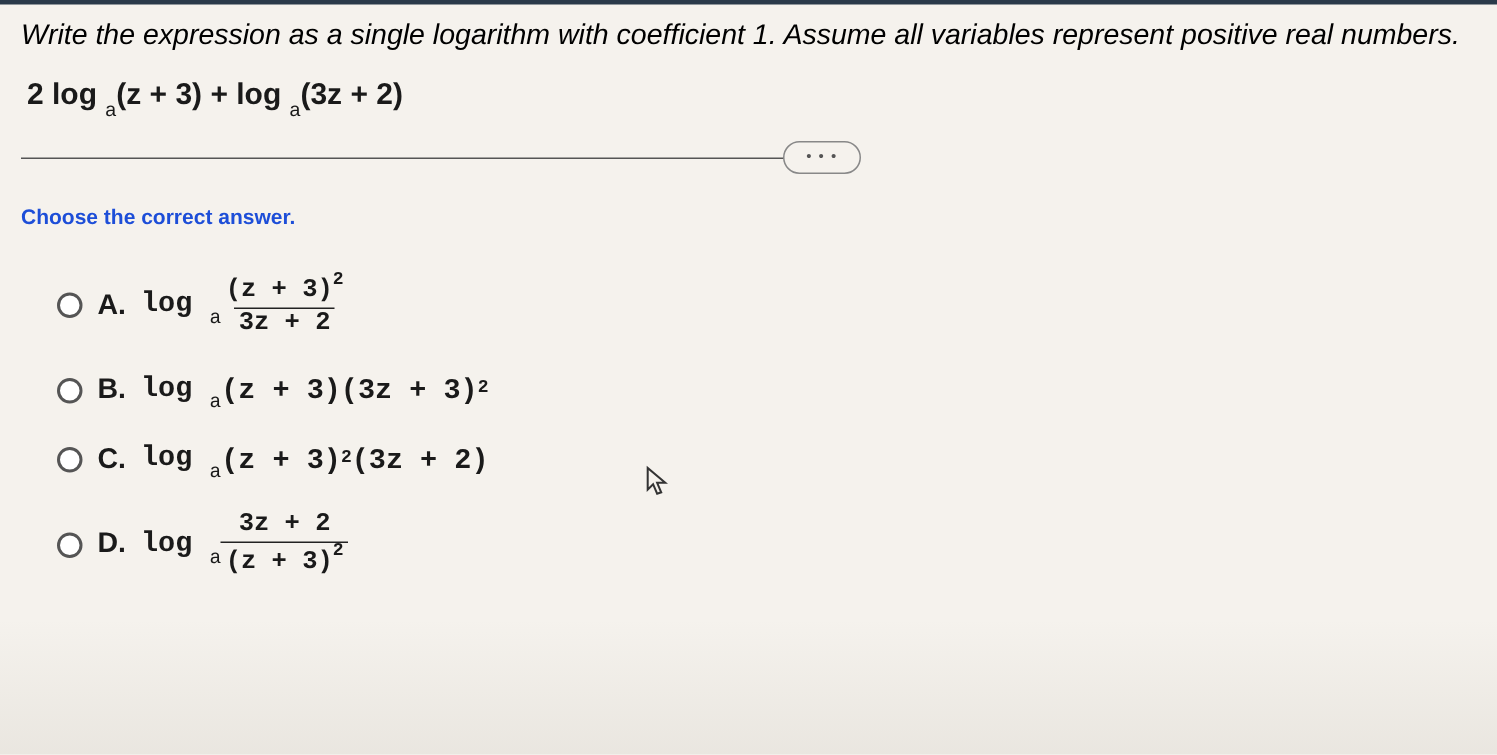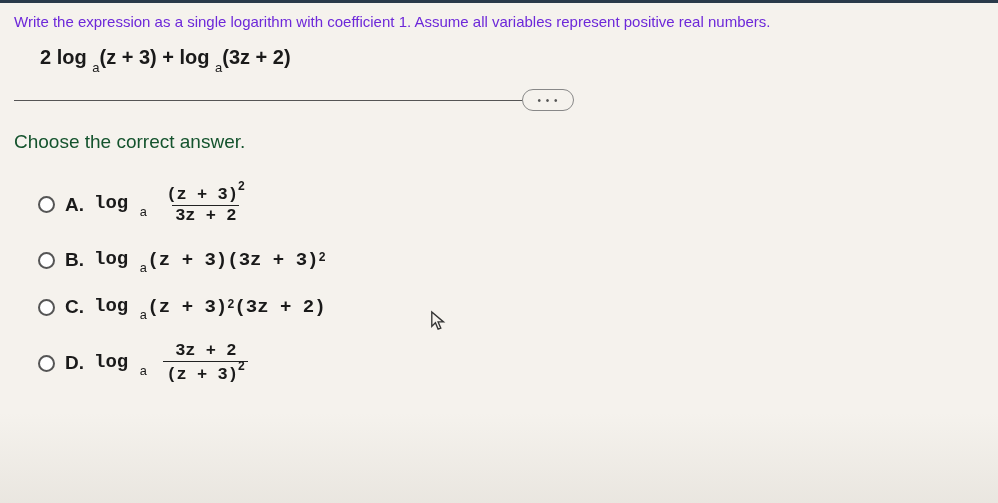--- a/index.html
+++ b/index.html
@@ -17,28 +17,29 @@
       overflow: hidden;
     }
     .topbar {
       height: 3px;
       background: #2a3a4a;
     }
     .content {
       padding: 8px 14px 0 14px;
     }
     .question {
-      font-size: 15px;
+      font-size: 19px;
       line-height: 1.4;
-      color: #6d28d9;
+      color: #000000;
+      font-style: italic;
     }
     .expression {
       font-size: 20px;
       margin-top: 14px;
-      margin-left: 26px;
+      margin-left: 4px;
       font-weight: bold;
     }
     .sub {
       font-size: 13px;
       vertical-align: sub;
       position: relative;
       top: 3px;
       font-weight: normal;
     }
     .divider-wrap {
@@ -62,22 +63,23 @@
       display: flex;
       align-items: center;
       justify-content: center;
       font-size: 10px;
       letter-spacing: 1px;
       color: #555;
       cursor: pointer;
     }
     .choose {
       margin-top: 30px;
-      font-size: 19px;
-      color: #14532d;
+      font-size: 14px;
+      color: #1d4ed8;
+      font-weight: bold;
     }
     .options {
       margin-top: 30px;
       margin-left: 24px;
     }
     .opt {
       display: flex;
       align-items: center;
       margin-bottom: 22px;
       font-size: 19px;
@@ -101,21 +103,21 @@
       display: flex;
       align-items: center;
       font-family: Liberation Mono, monospace;
     }
     .frac {
       display: inline-flex;
       flex-direction: column;
       align-items: center;
       font-size: 17px;
       line-height: 1.1;
-      margin-left: 16px;
+      margin-left: 0;
       vertical-align: middle;
     }
     .frac .num {
       padding: 0 3px 1px 3px;
     }
     .frac .den {
       border-top: 1.5px solid #222;
       padding: 1px 3px 0 3px;
     }
     .sup {

